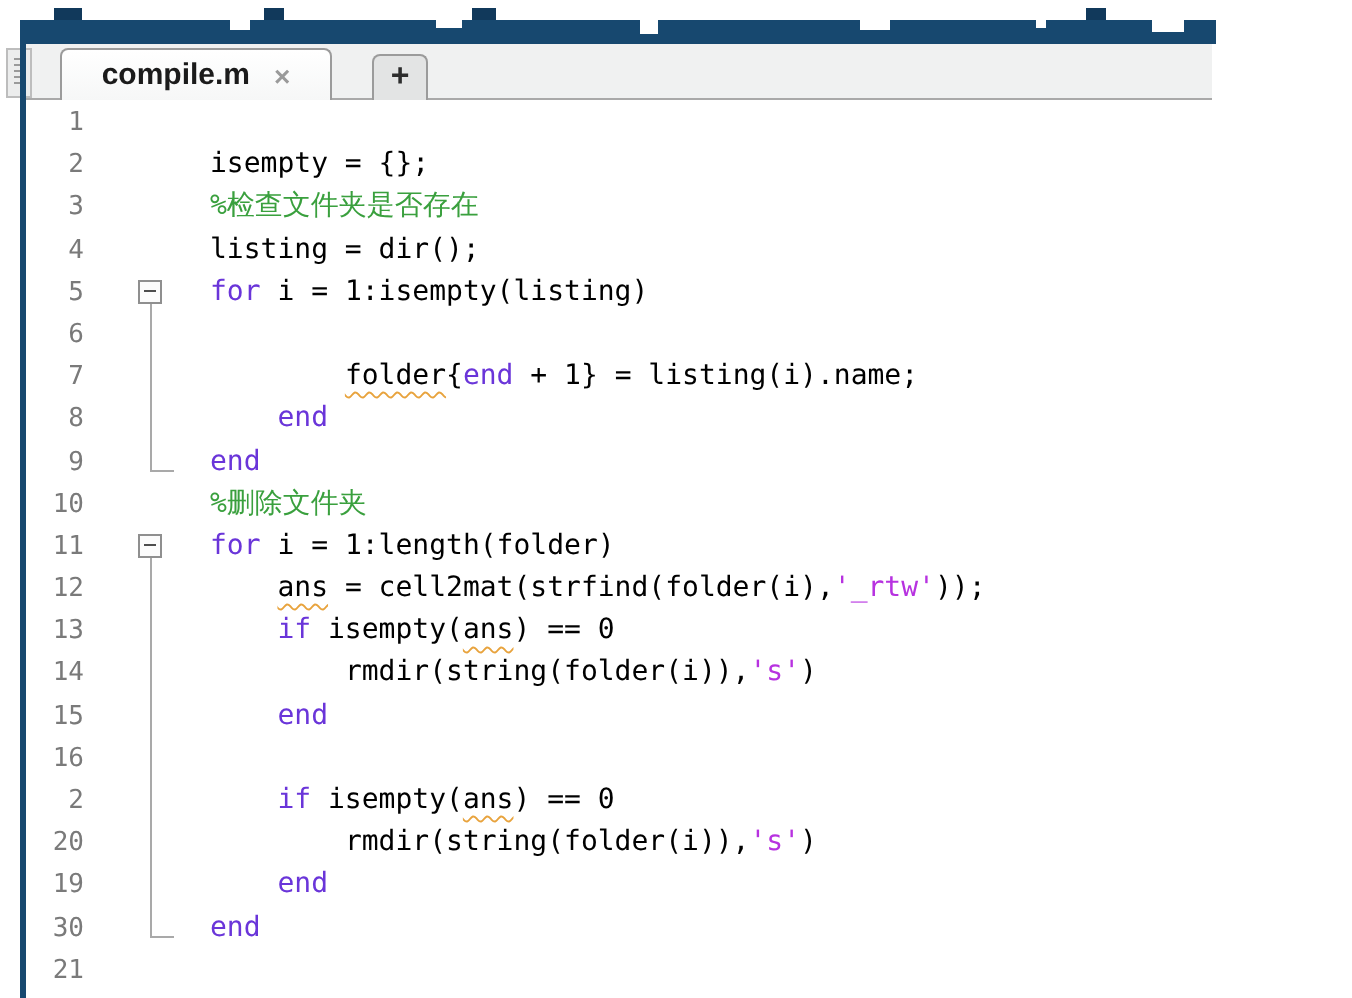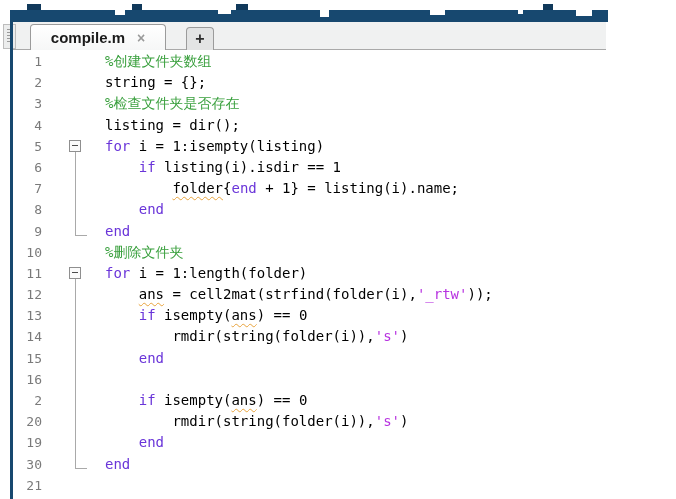--- a/index.html
+++ b/index.html
@@ -75,26 +75,25 @@
     <div class="tab plus">+</div>
   </div>
 
   <div class="left-rail"></div>
 
   <div class="editor">
     <div id="code-lines">
         <div class="row">
           <span class="num">1</span>
           <span class="fold"></span>
-          <span class="code"><span class="tok-comment">%创建文件夹数组</span></span>
         </div>
         <div class="row">
           <span class="num">2</span>
           <span class="fold"></span>
-          <span class="code"><span class="tok-plain">string = {};</span></span>
+          <span class="code"><span class="tok-plain">isempty = {};</span></span>
         </div>
         <div class="row">
           <span class="num">3</span>
           <span class="fold"></span>
           <span class="code"><span class="tok-comment">%检查文件夹是否存在</span></span>
         </div>
         <div class="row">
           <span class="num">4</span>
           <span class="fold"></span>
           <span class="code"><span class="tok-plain">listing = dir();</span></span>
@@ -105,21 +104,20 @@
             <span class="fold-box"></span>
             <span class="rail from-box"></span>
           </span>
           <span class="code"><span class="tok-keyword">for</span><span class="tok-plain"> i = 1:isempty(listing)</span></span>
         </div>
         <div class="row">
           <span class="num">6</span>
           <span class="fold">
             <span class="rail"></span>
           </span>
-          <span class="code">    <span class="tok-keyword">if</span><span class="tok-plain"> listing(i).isdir == 1</span></span>
         </div>
         <div class="row">
           <span class="num">7</span>
           <span class="fold">
             <span class="rail"></span>
           </span>
           <span class="code">        <span class="tok-warn">folder</span><span class="tok-plain">{</span><span class="tok-keyword">end</span><span class="tok-plain"> + 1} = listing(i).name;</span></span>
         </div>
         <div class="row">
           <span class="num">8</span>

